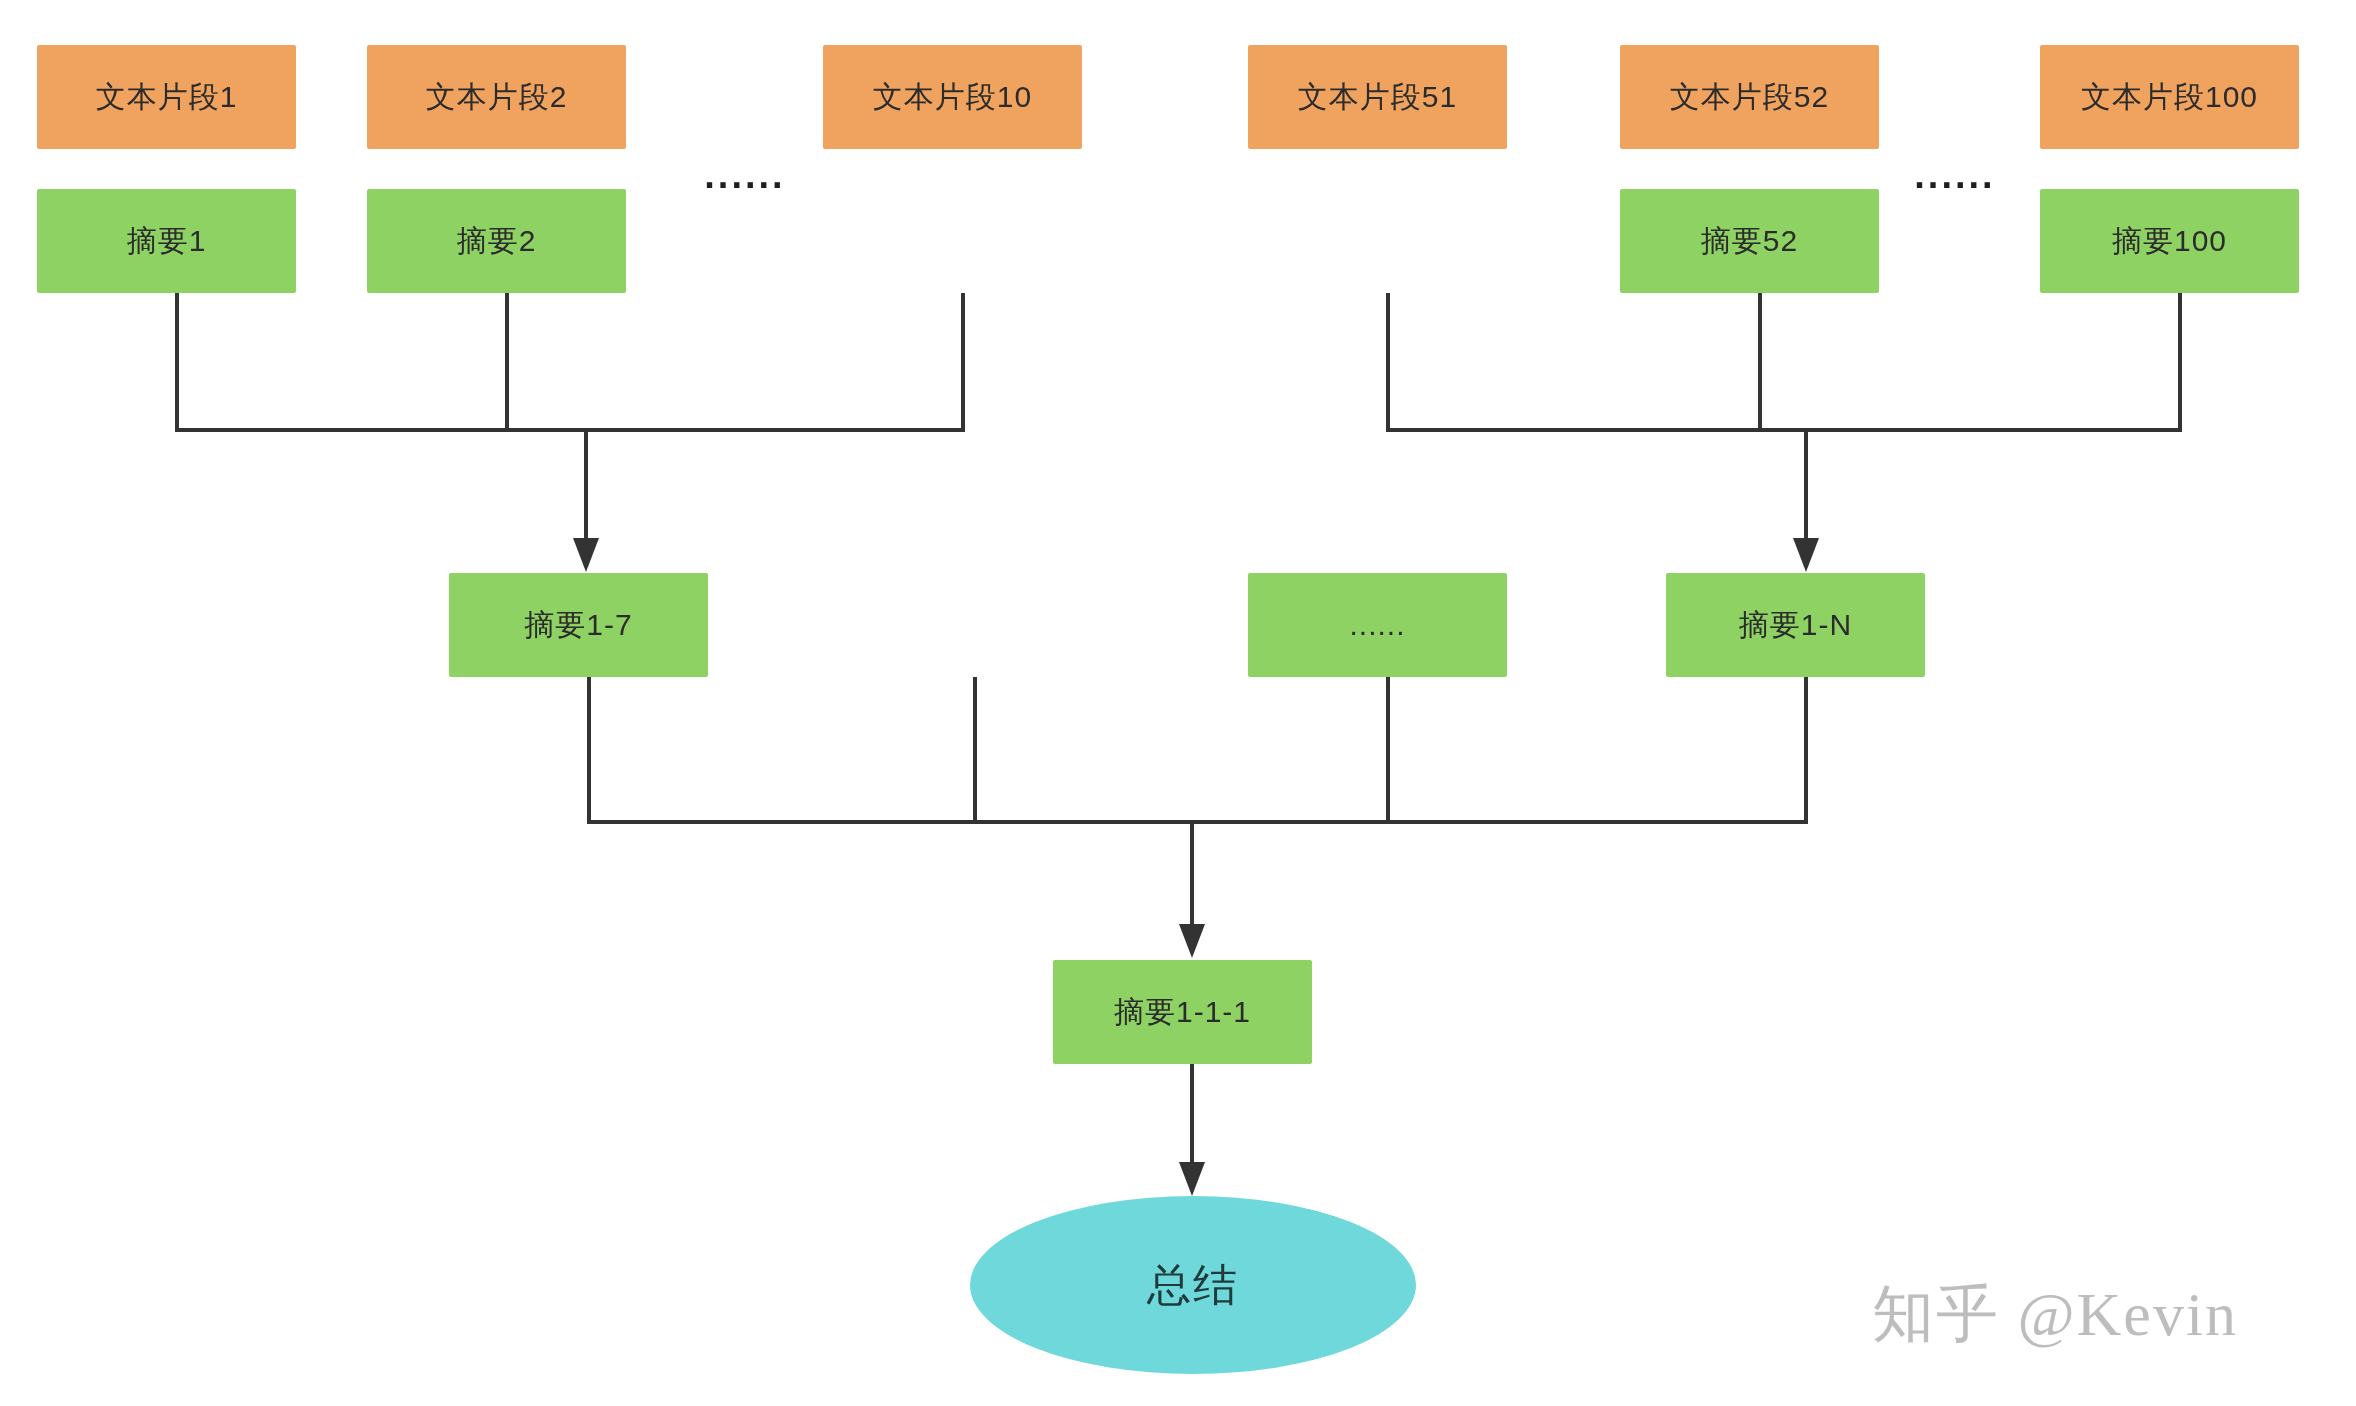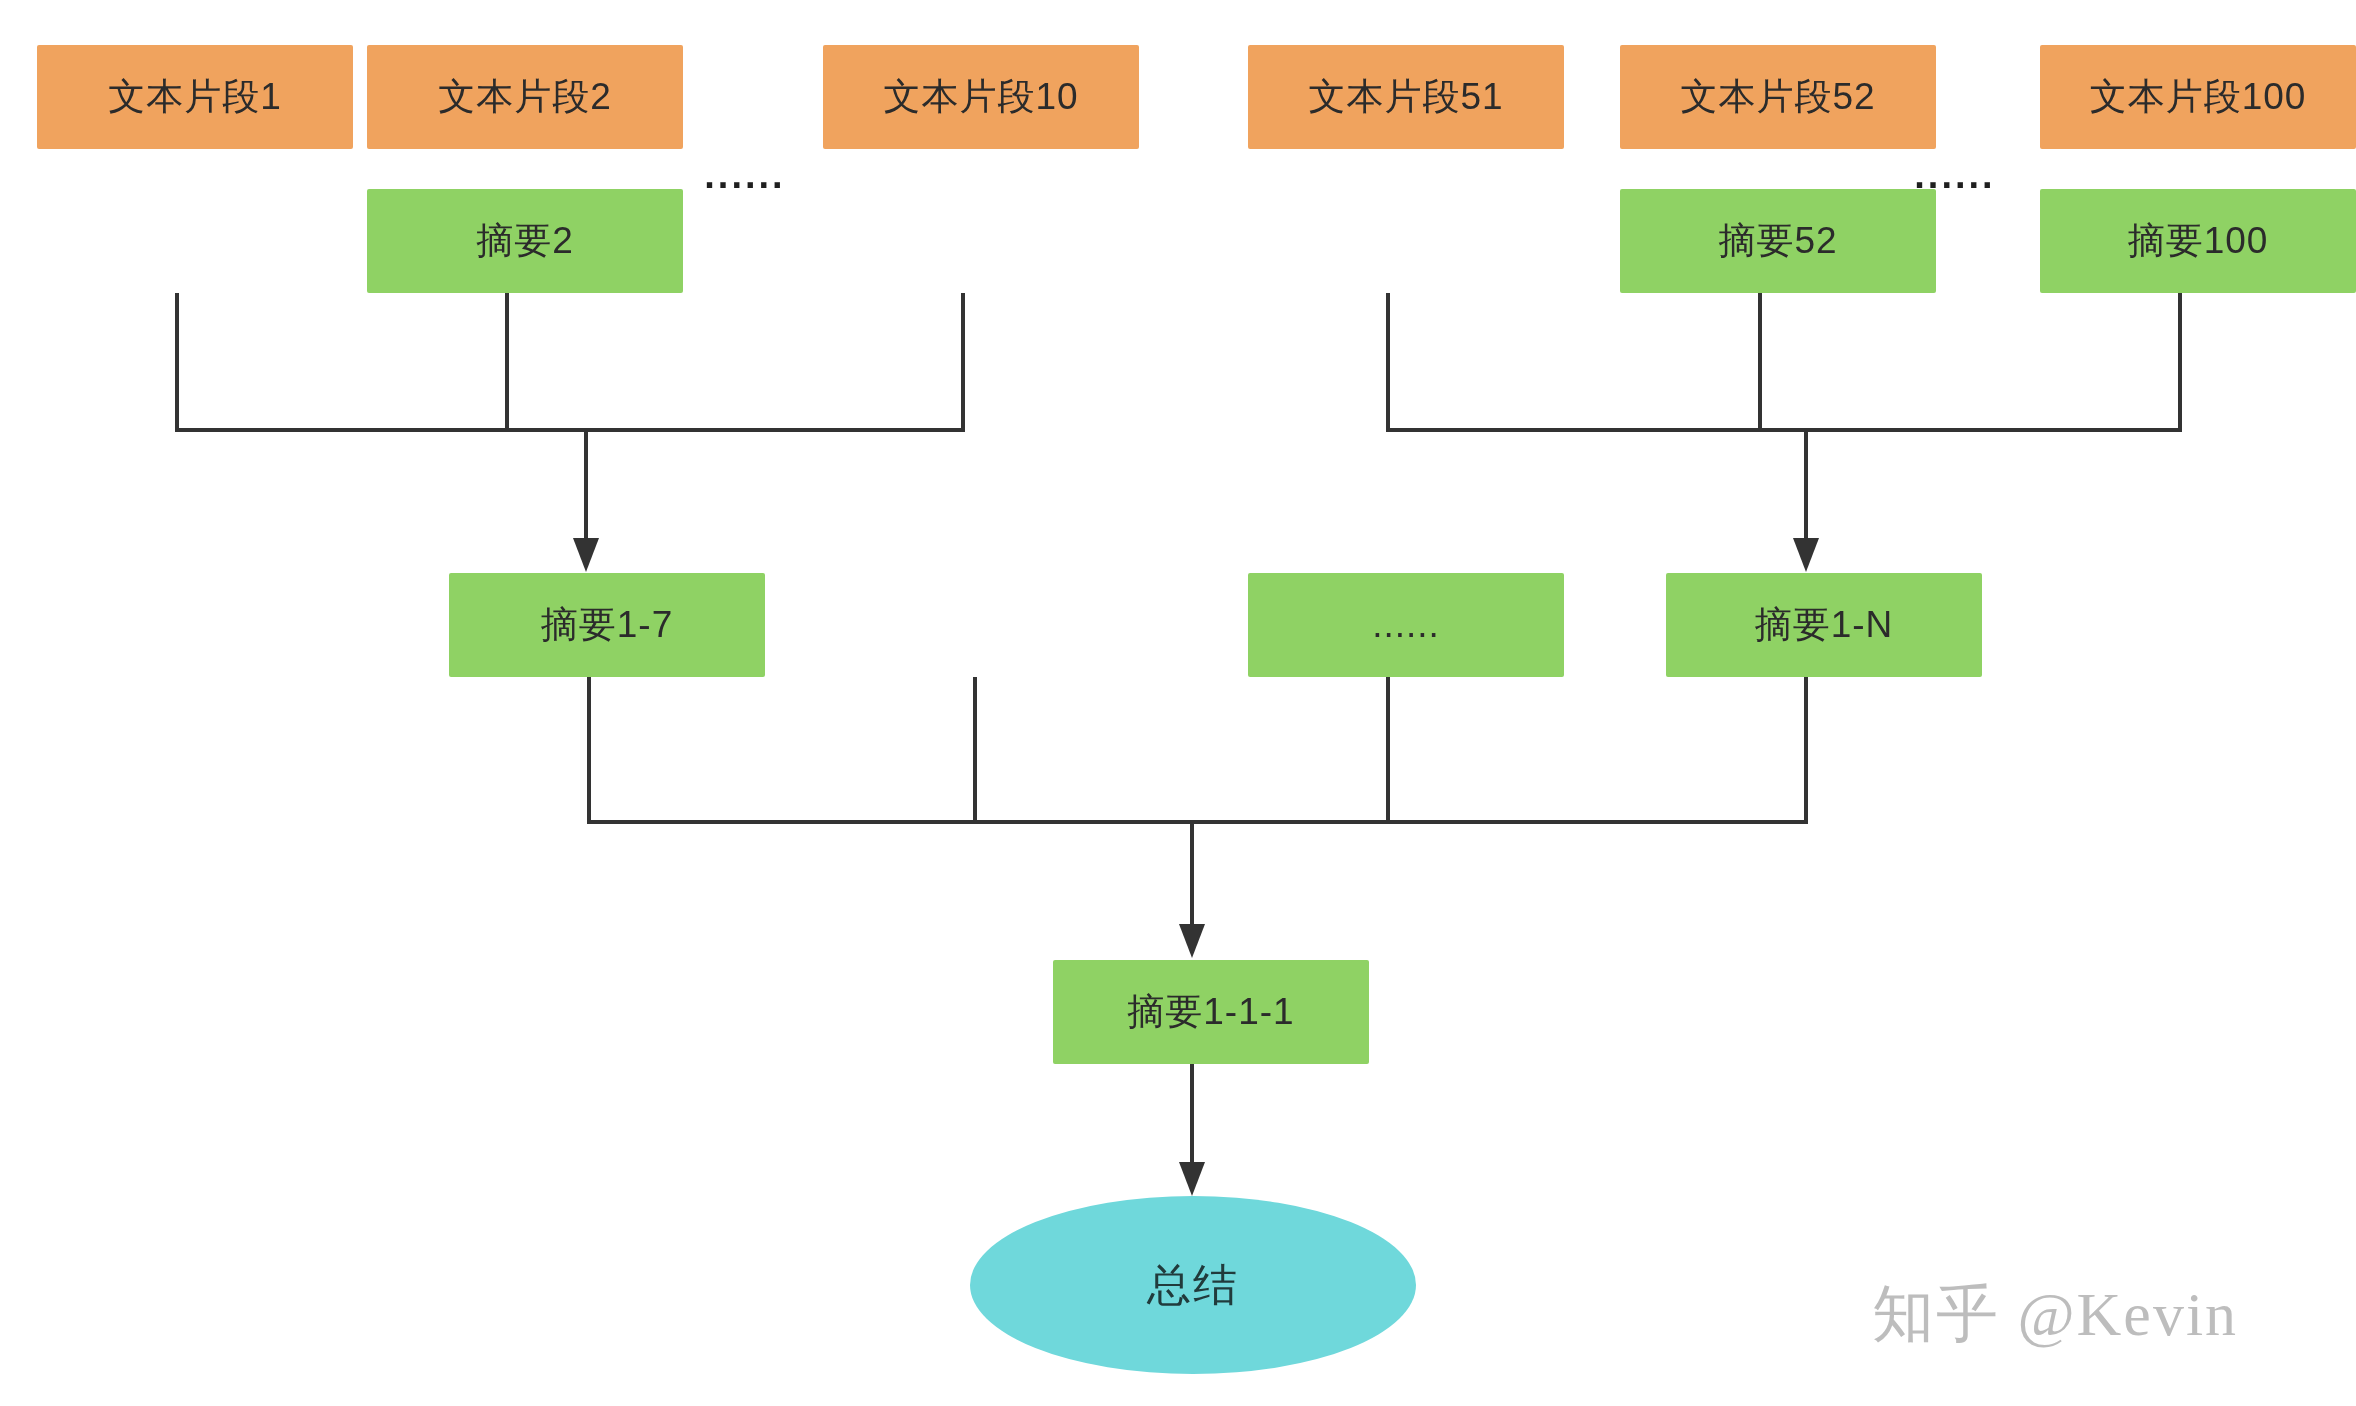--- a/index.html
+++ b/index.html
@@ -16,26 +16,26 @@
     overflow: hidden;
   }
   .wires {
     position: absolute;
     left: 0;
     top: 0;
     z-index: 1;
   }
   .node {
     position: absolute;
-    width: 316px;
+    width: 259px;
     height: 104px;
     display: flex;
     align-items: center;
     justify-content: center;
-    font-size: 37px;
+    font-size: 30px;
     font-weight: 500;
     color: #2b2b2b;
     letter-spacing: 1px;
     border-radius: 2px;
     z-index: 2;
     white-space: nowrap;
   }
   .orange { background: #f0a35e; }
   .green  { background: #8fd264; }
   .dots {
@@ -121,20 +121,21 @@
   <div class="node orange" style="left:37px;   top:45px">文本片段1</div>
   <div class="node orange" style="left:367px;  top:45px">文本片段2</div>
   <div class="node orange" style="left:823px;  top:45px">文本片段10</div>
   <div class="node orange" style="left:1248px; top:45px">文本片段51</div>
   <div class="node orange" style="left:1620px; top:45px">文本片段52</div>
   <div class="node orange" style="left:2040px; top:45px">文本片段100</div>
 
   <div class="dots" style="left:680px;  top:153px">......</div>
   <div class="dots" style="left:1890px; top:153px">......</div>
 
+  <div class="node green" style="left:37px;   top:189px">摘要1</div>
   <div class="node green" style="left:367px;  top:189px">摘要2</div>
   <div class="node green" style="left:1620px; top:189px">摘要52</div>
   <div class="node green" style="left:2040px; top:189px">摘要100</div>
 
   <div class="node green" style="left:449px;  top:573px">摘要1-7</div>
   <div class="node green" style="left:1248px; top:573px">......</div>
   <div class="node green" style="left:1666px; top:573px">摘要1-N</div>
 
   <div class="node green" style="left:1053px; top:960px">摘要1-1-1</div>
 

